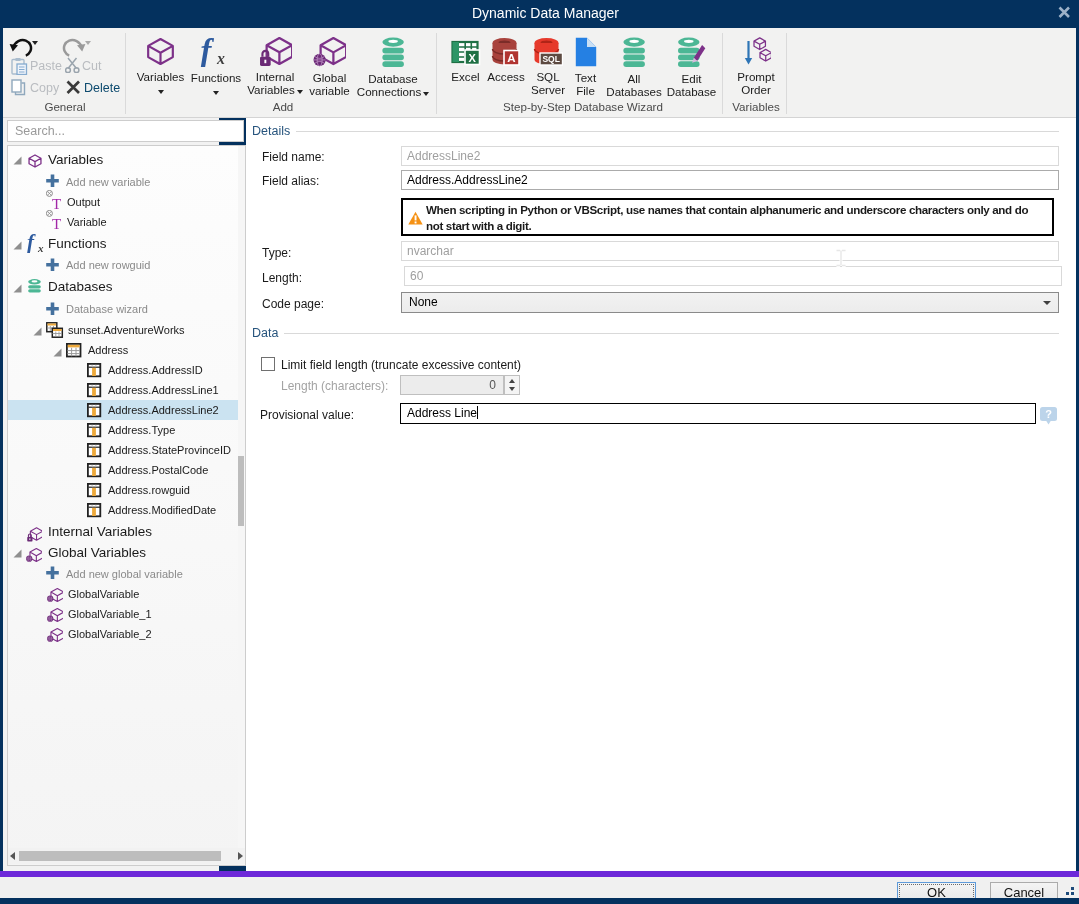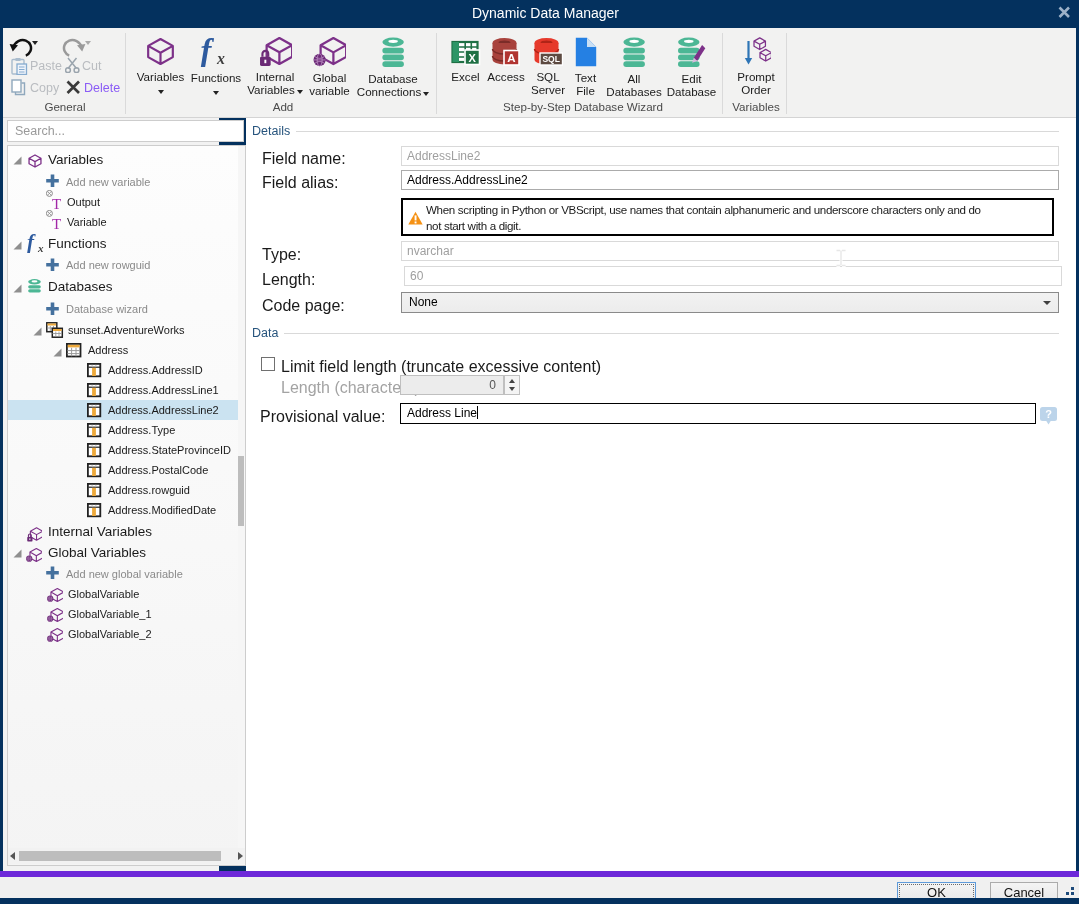--- a/index.html
+++ b/index.html
@@ -23,25 +23,25 @@
 .tr{position:absolute;height:20px;line-height:20px;font-size:11px;color:#1a1a1a;white-space:nowrap;}
 .tr.top{font-size:13.5px;}
 .tr.gr{color:#8a8a8a;}
 .tic{position:absolute;}
 #hscroll{position:absolute;left:0px;bottom:1px;width:237px;height:16px;background:#f2f2f2;}
 #hthumb{position:absolute;left:11px;top:3px;width:202px;height:10px;background:#bdbdbd;}
 #vthumb{position:absolute;right:1px;top:310px;width:6px;height:70px;background:#bdbdbd;}
 #details{left:246px;top:118px;width:830px;height:753px;background:#fff;}
 .sechead{position:absolute;color:#27547d;font-size:12.5px;}
 .secline{position:absolute;height:1px;background:#d9d9d9;}
-.flabel{position:absolute;font-size:16px;color:#1a1a1a;white-space:nowrap;}
+.flabel{position:absolute;font-size:12px;color:#1a1a1a;white-space:nowrap;}
 .inp{position:absolute;height:20px;box-sizing:border-box;background:#fff;border:1px solid #ababab;font-family:"Liberation Sans",sans-serif;font-size:12px;line-height:18px;padding:0 5px;color:#000;white-space:nowrap;}
 .inp.dis{border-color:#d9d9d9;color:#9f9f9f;}
 #warnbox{position:absolute;box-sizing:border-box;border:2px solid #000;background:#fff;}
-#warntxt{position:absolute;left:23px;top:1.5px;font-size:11.6px;font-weight:normal;color:#1a1a1a;line-height:16.5px;letter-spacing:-0.35px;white-space:nowrap;}
+#warntxt{position:absolute;left:23px;top:1.5px;font-size:11.6px;font-weight:bold;color:#1a1a1a;line-height:16.5px;letter-spacing:-0.35px;white-space:nowrap;}
 #combo{position:absolute;box-sizing:border-box;border:1px solid #8a8a8a;background:linear-gradient(#f2f2f2,#ececec);font-size:12px;line-height:18px;padding:0 7px;color:#000;}
 .cbarrow{position:absolute;right:7px;top:8px;width:0;height:0;border-left:4px solid transparent;border-right:4px solid transparent;border-top:4.5px solid #3f3f3f;}
 #chk{position:absolute;width:14px;height:14px;box-sizing:border-box;border:1px solid #707070;background:#fff;}
 #spinbox{position:absolute;box-sizing:border-box;border:1px solid #bfbfbf;background:#ececec;font-size:12px;line-height:18px;color:#555;text-align:right;padding:0 7px;}
 #spinbtn{position:absolute;box-sizing:border-box;border:1px solid #bfbfbf;background:#f4f4f4;}
 #provinp{position:absolute;box-sizing:border-box;border:1px solid #000;background:#fff;font-size:12px;line-height:19px;padding:0 6px;color:#000;}
 #footer{left:0;top:871px;width:1079px;height:27px;background:#f0f0f0;border-top:6px solid #6d28d9;box-sizing:border-box;}
 .btn{position:absolute;top:5px;height:21px;box-sizing:border-box;background:linear-gradient(#f4f4f4,#e8e8e8);font-size:13px;color:#111;text-align:center;line-height:19px;}
 #okbtn{left:897px;width:79px;border:1px solid #5e9ad9;}
 #okfocus{position:absolute;left:1px;top:1px;right:1px;bottom:1px;border:1px dotted #6a6a6a;}
@@ -205,21 +205,21 @@
       <use href="#cutic"></use>
     </svg>
   <span class="smtxt gray" style="left:79px;top:31px">Cut</span>
   <svg class="abs" style="left:8px;top:51px" width="15" height="17">
       <use href="#copyic"></use>
     </svg>
   <span class="smtxt gray" style="left:27px;top:53px">Copy</span>
   <svg class="abs" style="left:63px;top:52px" width="15" height="15">
       <use href="#delic"></use>
     </svg>
-  <span class="smtxt" style="left:81px;top:53px;color:#8b5cf6">Delete</span>
+  <span class="smtxt" style="left:81px;top:53px;color:#0c4a6e">Delete</span>
   <div class="glabel" style="left:38px;width:48px">General</div>
 
   <div class="rbtn" style="left:129px;width:57px"><svg class="ric" width="31" height="29" viewBox="0 0 32 32">
         <use href="#cube"></use>
       </svg>Variables<br><span class="darrow"></span></div>
   <div class="rbtn" style="left:186px;width:54px"><svg class="ric" width="33" height="30" viewBox="0 0 36 34">
         <text x="0" y="28" font-size="37" font-style="italic" font-weight="bold" font-family="Liberation Serif" fill="#2d5a9e">f</text>
         <text x="18.5" y="31" font-size="18" font-style="italic" font-weight="bold" font-family="Liberation Serif" fill="#3f3f3f">x</text>
       </svg>Functions<br><span class="darrow"></span></div>
   <div class="rbtn" style="left:243px;width:58px"><svg class="ric" width="33" height="29" viewBox="-3 0 33 30">

